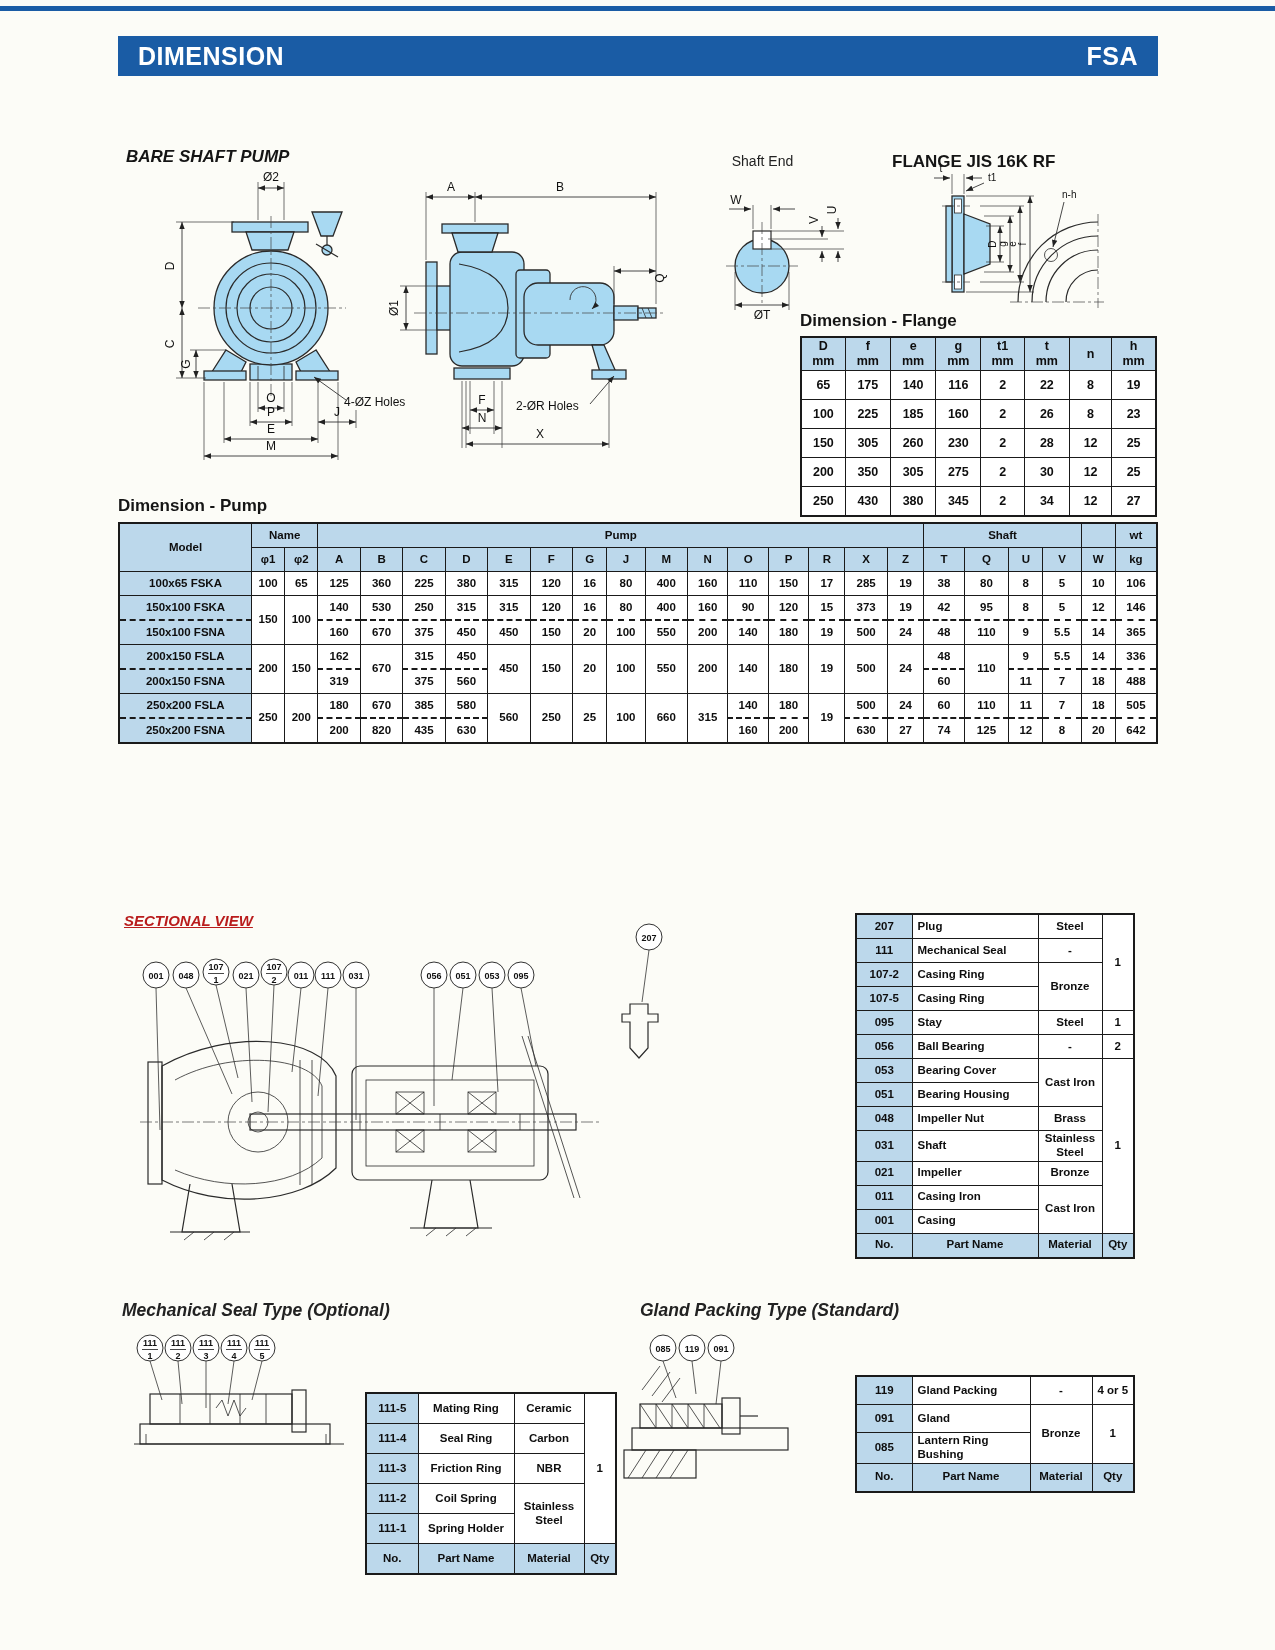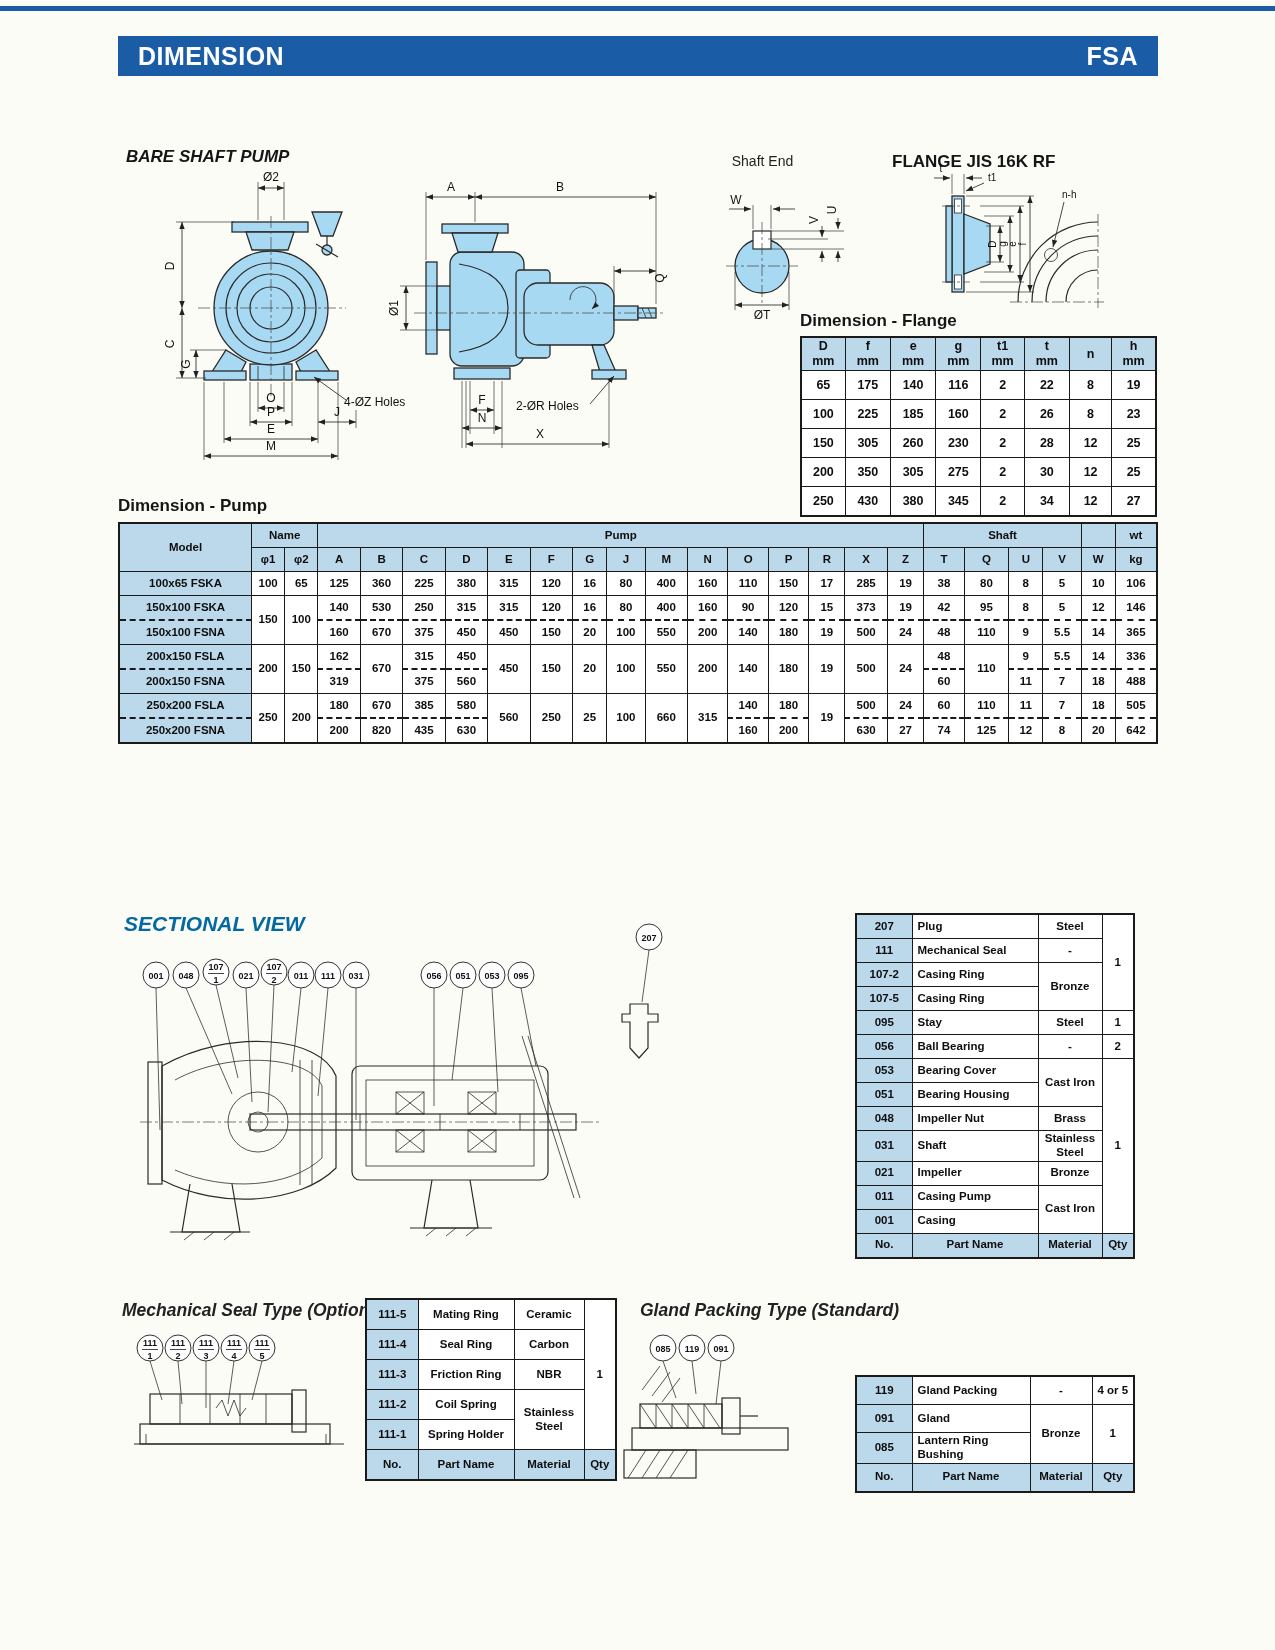--- a/index.html
+++ b/index.html
@@ -6,38 +6,38 @@
   body{width:1275px;height:1650px;position:relative;background:#FCFCF7;
        font-family:"Liberation Sans",sans-serif;color:#111;overflow:hidden;}
   .abs{position:absolute;}
   
   .topline{left:0;top:6px;width:1275px;height:5px;background:#1A5CA5;}
   .header-bar{left:118px;top:36px;width:1040px;height:40px;background:#1A5CA5;color:#fff;
       display:flex;align-items:center;justify-content:space-between;padding:0 20px;box-sizing:border-box;
       font-size:25px;font-weight:bold;letter-spacing:.5px;}
   
   .h-bold{font-weight:bold;font-size:17px;color:#151515;}
-  .h-italic{font-style:italic;font-size:21px;font-weight:600;color:#0369a1;}
+  .h-italic{font-style:italic;font-size:15px;font-weight:600;color:#b91c1c;text-decoration:underline;}
   .h-italic2{font-style:italic;font-size:17.5px;font-weight:600;color:#222;}
   .small-title{font-size:14px;color:#222;text-align:center;}
   .unit-note{font-weight:bold;font-size:14px;color:#151515;text-align:right;}
   
   table.tbl{border-collapse:collapse;table-layout:fixed;background:#fff;border:2px solid #1a1a1a;}
   table.tbl td{border:1px solid #1a1a1a;text-align:center;vertical-align:middle;
       font-weight:bold;font-size:11.5px;padding:1px 2px;white-space:pre-line;line-height:1.2;color:#0e0e0e;}
   table.tbl td.h{background:#BCD8EB;}
   table.tbl td.l{text-align:left;padding-left:5px;}
   table.tbl td.db{border-bottom:2px dashed #1a1a1a;}
   #flange-table{left:800px;top:336px;width:357px;}
   #flange-table td{height:26px;font-size:12.5px;}
   #pump-table{left:118px;top:522px;width:1040px;}
   #pump-table td{height:21px;}
   #parts-table{left:855px;top:913px;width:280px;}
   #parts-table td{height:21px;}
-  #seal-table{left:365px;top:1298px;width:252px;padding-left:23px;}
+  #seal-table{left:365px;top:1392px;width:252px;padding-left:23px;}
   #seal-table td{height:27px;}
   #gland-table{left:855px;top:1375px;width:280px;}
   #gland-table td{height:25px;}
   
   svg{overflow:visible;}
   .bd{fill:#A8D9F2;stroke:#2a2a2a;stroke-width:1.3;}
   .ol{fill:none;stroke:#2a2a2a;stroke-width:1.2;}
   .thin{fill:none;stroke:#2a2a2a;stroke-width:0.8;}
   .cl{fill:none;stroke:#444;stroke-width:0.7;stroke-dasharray:12 3 3 3;}
   .dim{fill:none;stroke:#333;stroke-width:0.9;}
@@ -831,21 +831,21 @@
         <td>Stainless
 Steel</td>
       </tr>
       <tr>
         <td class="h">021</td>
         <td class="l">Impeller</td>
         <td>Bronze</td>
       </tr>
       <tr>
         <td class="h">011</td>
-        <td class="l">Casing Pump</td>
+        <td class="l">Casing Iron</td>
         <td rowspan="2">Cast Iron</td>
       </tr>
       <tr>
         <td class="h">001</td>
         <td class="l">Casing</td>
       </tr>
       <tr>
         <td class="h">No.</td>
         <td class="h">Part Name</td>
         <td class="h">Material</td>

